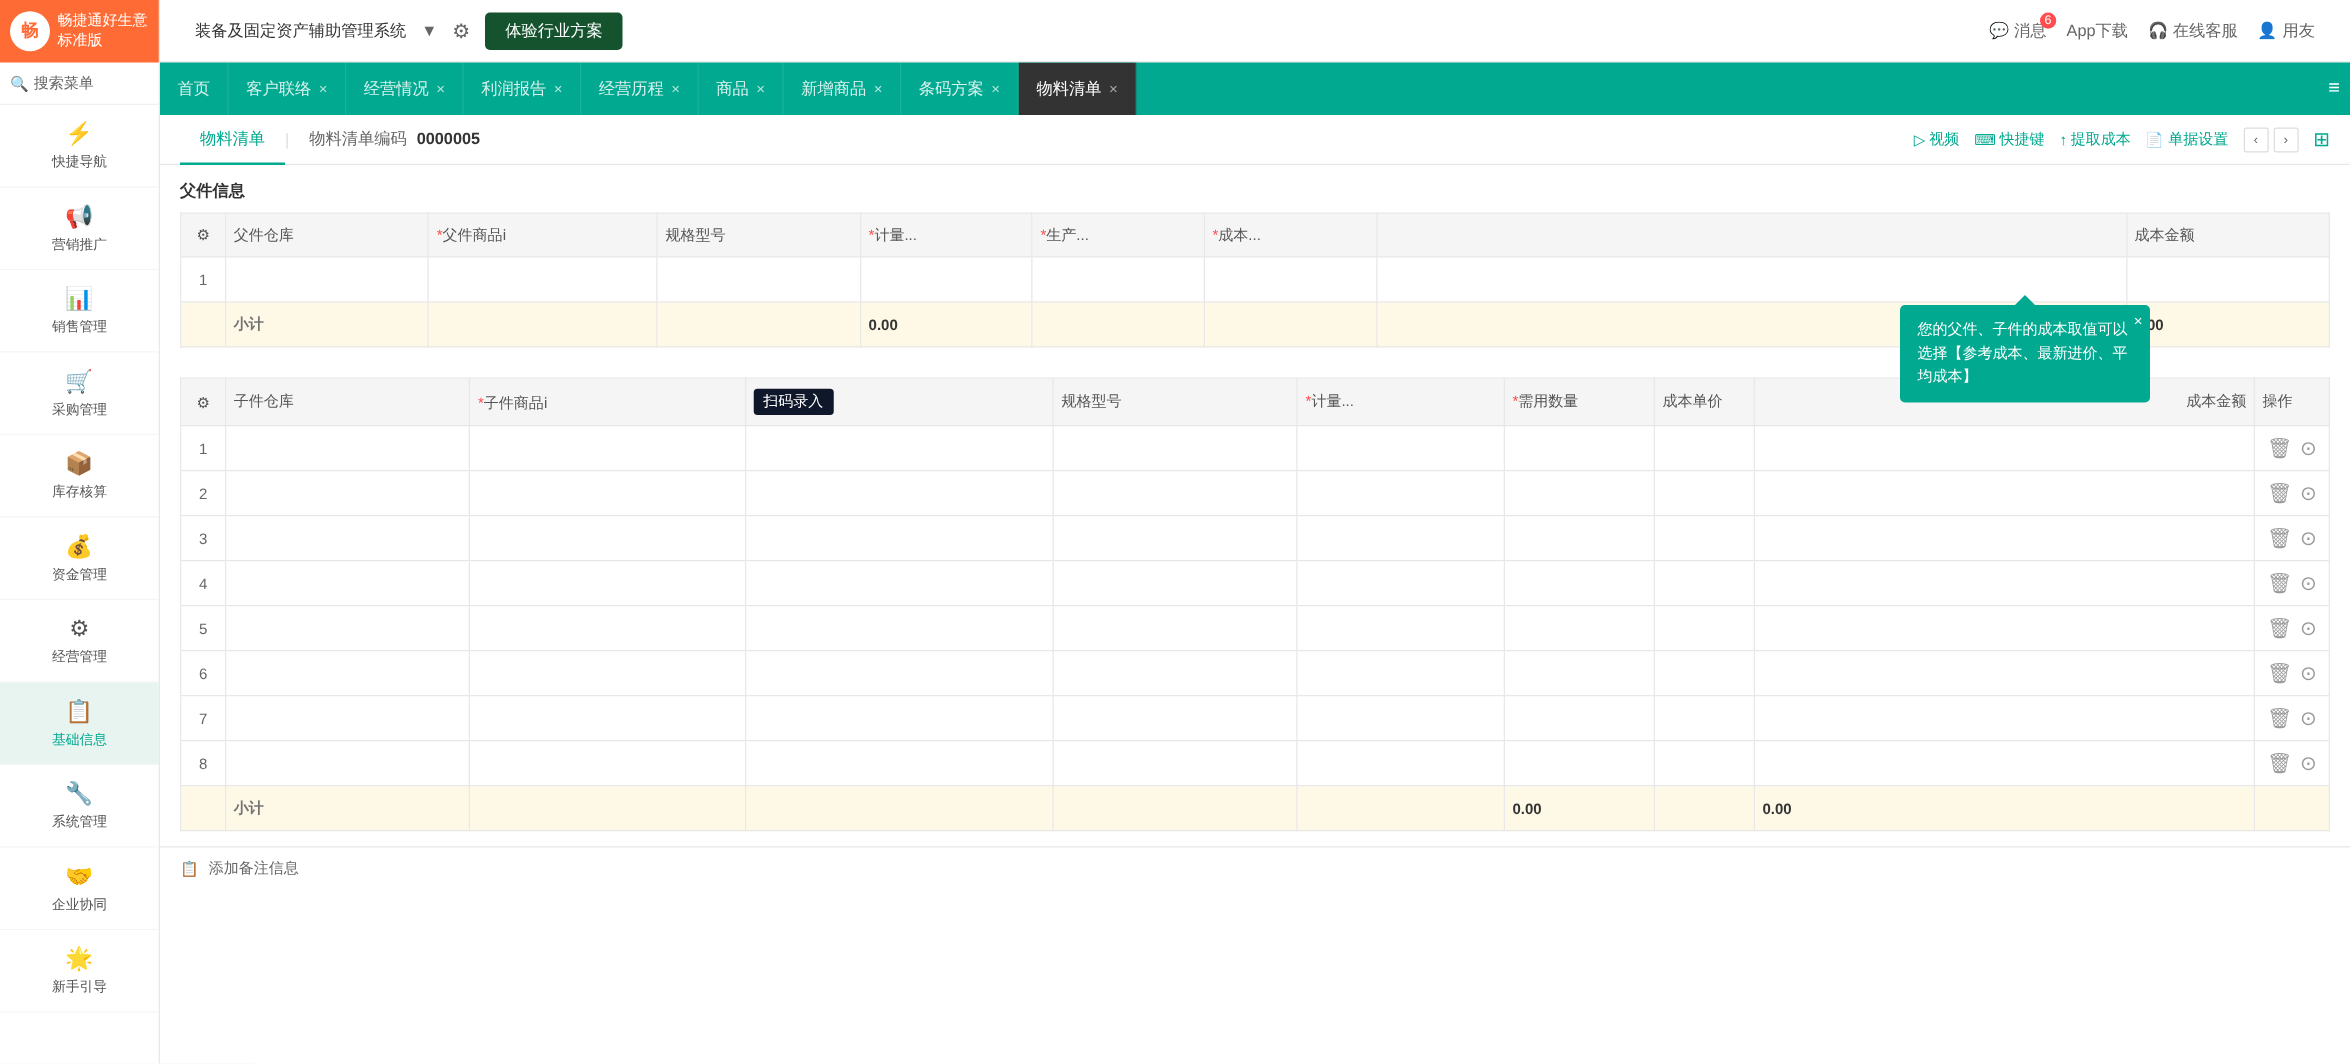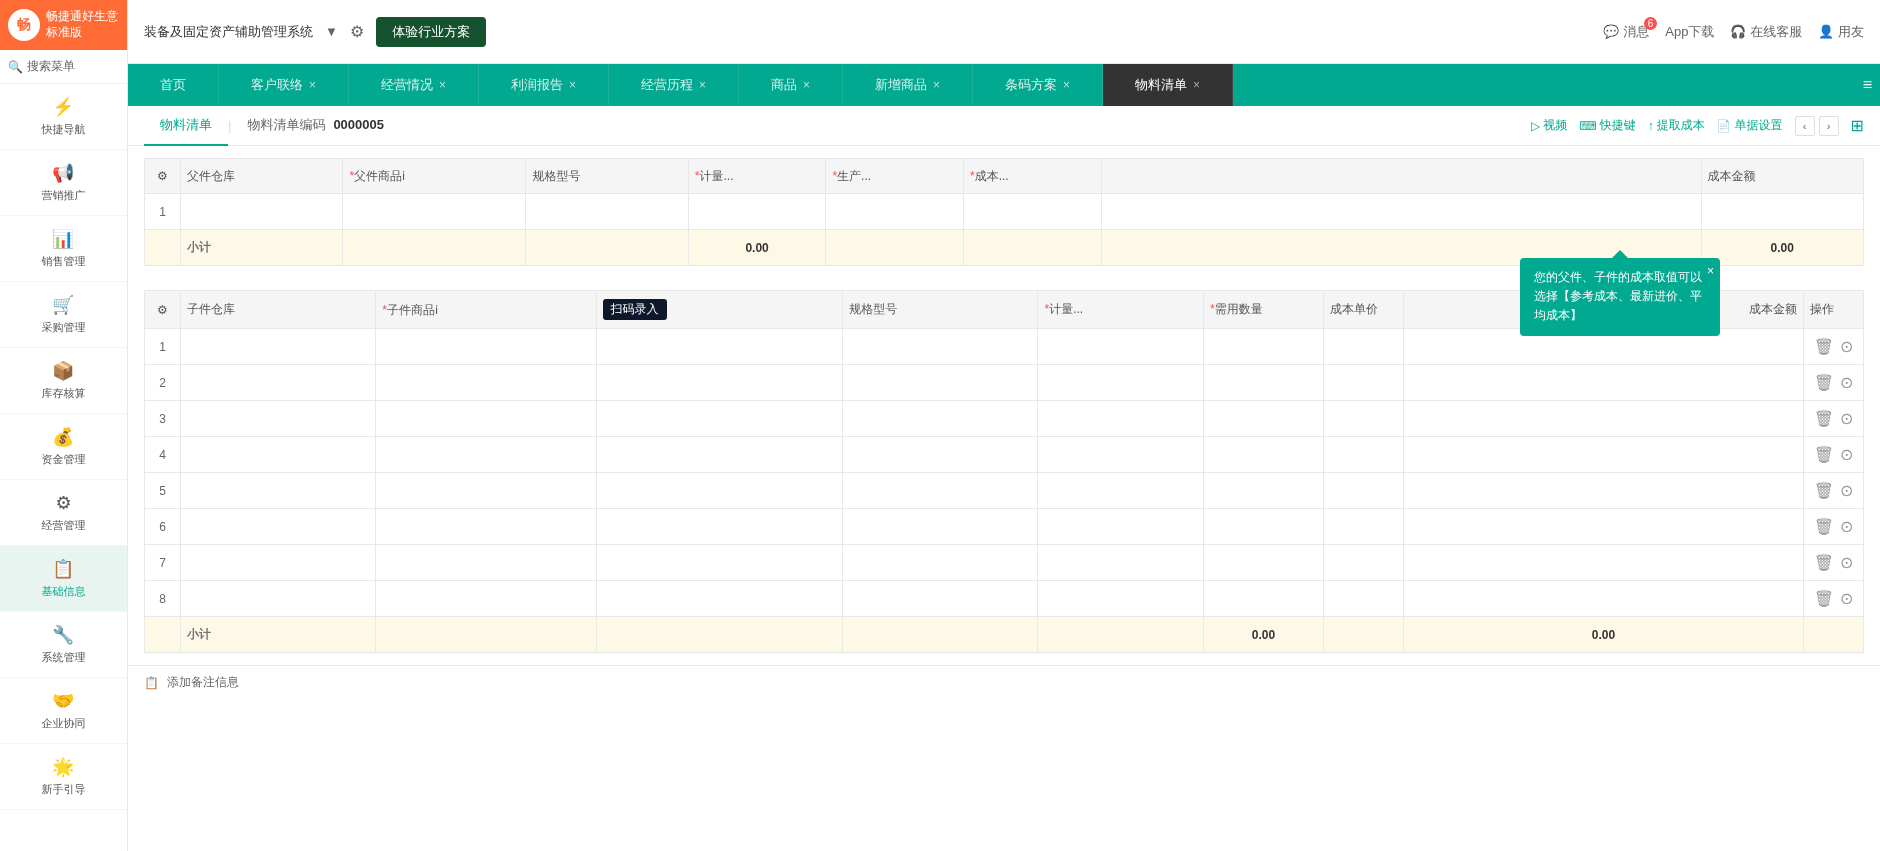--- a/index.html
+++ b/index.html
@@ -13,30 +13,30 @@
     .sidebar-search { padding: 8px; border-bottom: 1px solid #f0f0f0; display: flex; align-items: center; gap: 4px; color: #666; font-size: 12px; cursor: pointer; }
     .sidebar-item { display: flex; flex-direction: column; align-items: center; padding: 12px 4px; cursor: pointer; color: #555; font-size: 12px; gap: 4px; border-bottom: 1px solid #f5f5f5; }
     .sidebar-item.active { background: #e8f4f0; color: #00a98f; }
     .sidebar-item .icon { font-size: 18px; }
     .sidebar-item-label { font-size: 11px; text-align: center; }
 
     
     .main { flex: 1; display: flex; flex-direction: column; overflow: hidden; }
 
     
-    .topbar { background: #fff; height: 64px; display: flex; align-items: center; padding: 0 16px; border-bottom: 1px solid #e8e8e8; gap: 12px; }
+    .topbar { background: #fff; height: 50px; display: flex; align-items: center; padding: 0 28px; border-bottom: 1px solid #e8e8e8; gap: 12px; }
     .topbar-btn { background: #14532d; color: #fff; border: none; padding: 6px 16px; border-radius: 4px; cursor: pointer; font-size: 13px; }
     .topbar-right { display: flex; align-items: center; gap: 16px; margin-left: auto; color: #666; font-size: 13px; }
     .topbar-badge { position: relative; display: inline-block; }
     .badge-count { position: absolute; top: -6px; right: -8px; background: #ff4d4f; color: #fff; border-radius: 10px; font-size: 10px; padding: 1px 4px; }
 
     
     .nav-tabs { background: #00a98f; display: flex; align-items: center; height: 42px; overflow-x: auto; }
     .nav-tabs::-webkit-scrollbar { display: none; }
-    .nav-tab { color: rgba(255,255,255,0.85); padding: 0 32px; height: 42px; display: flex; align-items: center; gap: 6px; cursor: pointer; font-size: 13px; white-space: nowrap; border-right: 1px solid rgba(255,255,255,0.1); }
+    .nav-tab { color: rgba(255,255,255,0.85); padding: 0 14px; height: 42px; display: flex; align-items: center; gap: 6px; cursor: pointer; font-size: 13px; white-space: nowrap; border-right: 1px solid rgba(255,255,255,0.1); }
     .nav-tab.active { background: #333; color: #fff; }
     .nav-tab .close-x { color: rgba(255,255,255,0.7); font-size: 12px; cursor: pointer; }
     .nav-tab.active .close-x { color: #aaa; }
     .nav-close-all { color: #fff; padding: 0 8px; cursor: pointer; margin-left: auto; font-size: 16px; }
 
     
     .content { flex: 1; overflow-y: auto; background: #fff; }
 
     
     .sub-tabs { display: flex; align-items: center; border-bottom: 1px solid #e8e8e8; padding: 0 16px; height: 40px; gap: 0; }
@@ -65,21 +65,21 @@
     .scan-btn { background: #0f172a; color: #fff; border: none; padding: 2px 8px; border-radius: 3px; font-size: 12px; cursor: pointer; }
     .action-icons { display: flex; gap: 6px; justify-content: center; color: #999; font-size: 16px; cursor: pointer; }
 
     
     .tooltip-box { background: #00a98f; color: #fff; padding: 10px 14px; border-radius: 4px; font-size: 12px; line-height: 1.6; max-width: 200px; position: relative; }
     .tooltip-box .close-btn { position: absolute; top: 4px; right: 6px; cursor: pointer; font-size: 12px; }
     .tooltip-container { position: absolute; top: 152px; right: 160px; z-index: 100; }
     .tooltip-arrow { position: absolute; top: -8px; left: 50%; transform: translateX(-50%); width: 0; height: 0; border-left: 8px solid transparent; border-right: 8px solid transparent; border-bottom: 8px solid #00a98f; }
 
     .cost-amount-header { text-align: right; padding-right: 8px; }
-    .amount-val { text-align: center; }
+    .amount-val { text-align: left; }
     
     
     .bottom-bar { border-top: 1px solid #e8e8e8; padding: 8px 16px; display: flex; align-items: center; gap: 8px; color: #666; font-size: 12px; background: #fff; }
   </style>
 </head>
 <body>
 
 <div class="sidebar">
   <div class="sidebar-logo">
     <div class="logo-icon">畅</div>
@@ -226,20 +226,21 @@
         </span>
         <div class="nav-arrows">
           <div class="nav-arrow">‹</div>
           <div class="nav-arrow">›</div>
         </div>
         <span style="font-size:16px;">⊞</span>
       </div>
     </div>
 
     <div class="section">
+      <div class="section-title">父件信息</div>
       <table class="data-table">
         <thead>
           <tr>
             <th class="gear-col">⚙</th>
             <th>父件仓库</th>
             <th><span class="required">*</span>父件商品ℹ</th>
             <th>规格型号</th>
             <th><span class="required">*</span>计量...</th>
             <th><span class="required">*</span>生产...</th>
             <th><span class="required">*</span>成本...</th>

